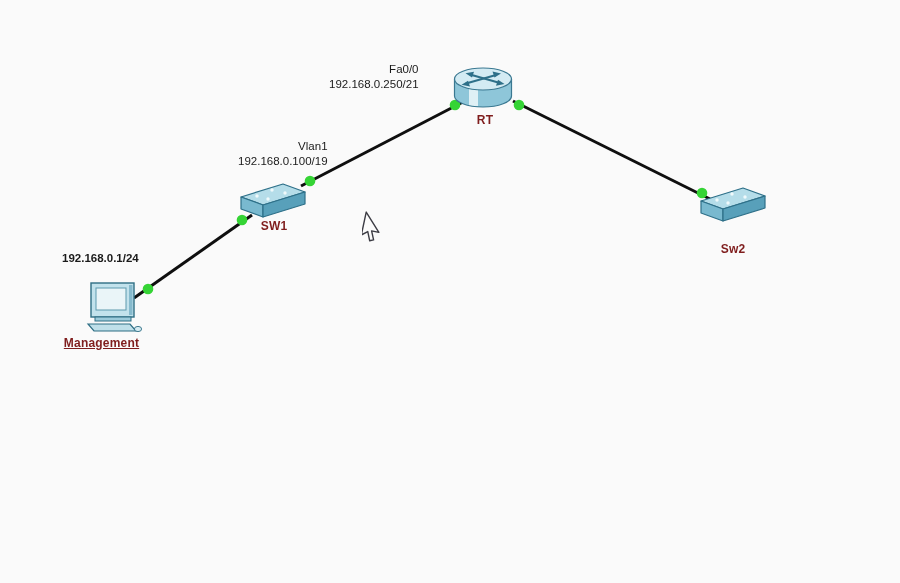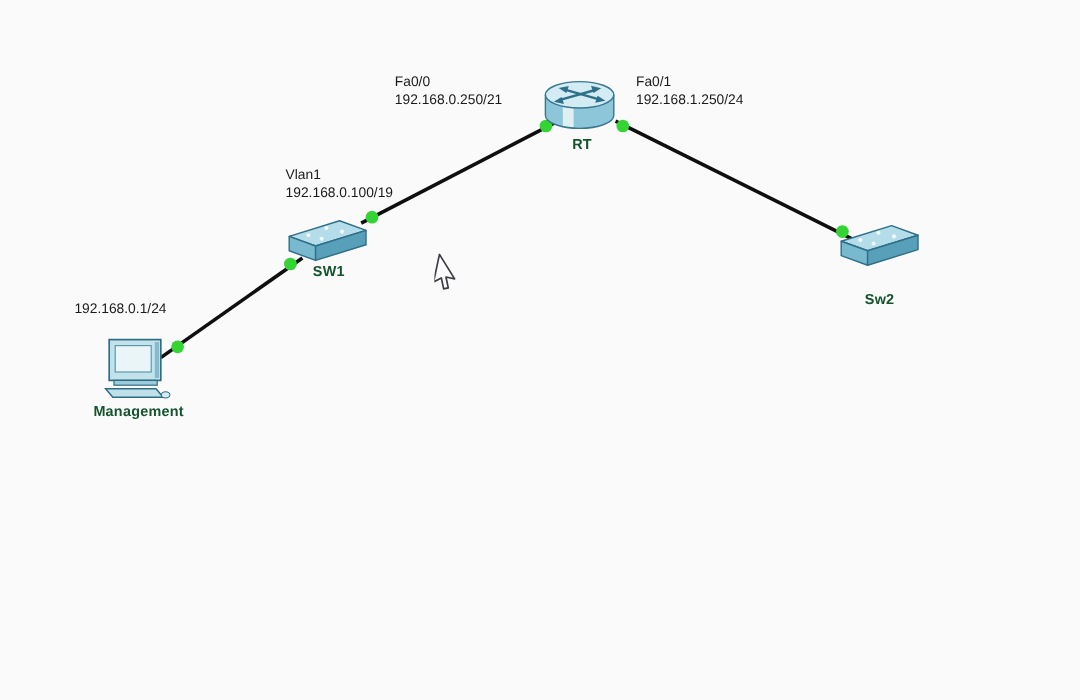--- a/index.html
+++ b/index.html
@@ -15,31 +15,31 @@
     position: absolute; left: 0; top: 0;
     width: 900px; height: 583px;
   }
   .link-line { stroke-width: 3; }
   .device { position: absolute; cursor: pointer; }
   .dev-name {
     position: absolute;
     font-size: 12px;
     font-weight: 700;
     letter-spacing: 0.2px;
-    color: #14532d;
+    color: #7f1d1d;
     text-align: center;
     white-space: nowrap;
   }
   .if-label {
     position: absolute;
     font-size: 11.5px;
     line-height: 14.5px;
     color: #1a1a1a;
     white-space: nowrap;
-    text-align: left;
+    text-align: right;
   }
   .cursor-layer { position: absolute; pointer-events: none; }
 </style>
 </head>
 <body>
 
 <div class="workspace">
 
   <svg class="links-layer">
     <line class="link-line" x1="134" y1="298" x2="252" y2="215" stroke="#0f0f0f"></line>
@@ -67,24 +67,20 @@
         <path d="M18,8.5 L48,17"></path>
         <polygon points="52.5,18 44,19.7 46,13.8" stroke="none"></polygon>
         <polygon points="13.5,7.3 22,5.7 20,11.6" stroke="none"></polygon>
       </g>
     </svg>
   </div>
   <div class="dev-name" style="left:453px; top:113px; width:64px;">RT</div>
   <div class="if-label" style="left:329px; top:62px;">
     <div>Fa0/0</div>
     <div>192.168.0.250/21</div>
-  </div>
-  <div class="if-label" style="left:530px; top:62px;">
-    <div>Fa0/1</div>
-    <div>192.168.1.250/24</div>
   </div>
 
   <div class="device" style="left:238px; top:181px;">
     <svg width="70" height="40" viewBox="0 0 70 40">
       <polygon points="3,16 45,3 67,11 25,24" fill="#b5dde9" stroke="#2e7089" stroke-width="1.2" stroke-linejoin="round"></polygon>
       <polygon points="3,16 25,24 25,36 3,28" fill="#79b9cf" stroke="#2e7089" stroke-width="1.2" stroke-linejoin="round"></polygon>
       <polygon points="25,24 67,11 67,23 25,36" fill="#58a0ba" stroke="#2e7089" stroke-width="1.2" stroke-linejoin="round"></polygon>
       <g fill="#f0f9fb">
         <circle cx="19" cy="15" r="1.7"></circle>
         <circle cx="34" cy="9" r="1.7"></circle>
@@ -117,22 +113,22 @@
   <div class="device" style="left:85px; top:281px;">
     <svg width="60" height="54" viewBox="0 0 60 54">
       <rect x="6" y="2" width="43" height="34" fill="#c2e2ec" stroke="#2e6e84" stroke-width="1.4"></rect>
       <rect x="44" y="4" width="3.5" height="30" fill="#86bacd"></rect>
       <rect x="11" y="7" width="30" height="22" fill="#eaf5f8" stroke="#5d99ad" stroke-width="1"></rect>
       <rect x="10" y="36" width="36" height="4" fill="#9ccbdb" stroke="#2e6e84" stroke-width="1"></rect>
       <polygon points="3,43 45,43 51,50 9,50" fill="#bfdfe9" stroke="#2e6e84" stroke-width="1.2"></polygon>
       <ellipse cx="53" cy="48" rx="3.6" ry="2.6" fill="#d6ebf2" stroke="#2e6e84" stroke-width="0.9"></ellipse>
     </svg>
   </div>
-  <div class="dev-name" style="left:58px; top:336px; width:115px;">Management</div>
-  <div class="if-label" style="left:62px; top:251px;">
+  <div class="dev-name" style="left:44px; top:336px; width:115px;text-decoration:underline;">Management</div>
+  <div class="if-label" style="left:62px; top:251px;font-weight:bold;">
     <div>192.168.0.1/24</div>
   </div>
 
   <svg class="cursor-layer" style="left:362px; top:210px;" width="30" height="36" viewBox="0 0 30 36">
     <g transform="rotate(12 4 3)">
       <path d="M4,2 L4,25.5 L9.6,20.8 L13.4,29.4 L17,27.7 L13.2,19.3 L20.6,19.3 Z" fill="#fbfbfb" stroke="#3c3c44" stroke-width="1.4" stroke-linejoin="round"></path>
     </g>
   </svg>
 
 </div>

